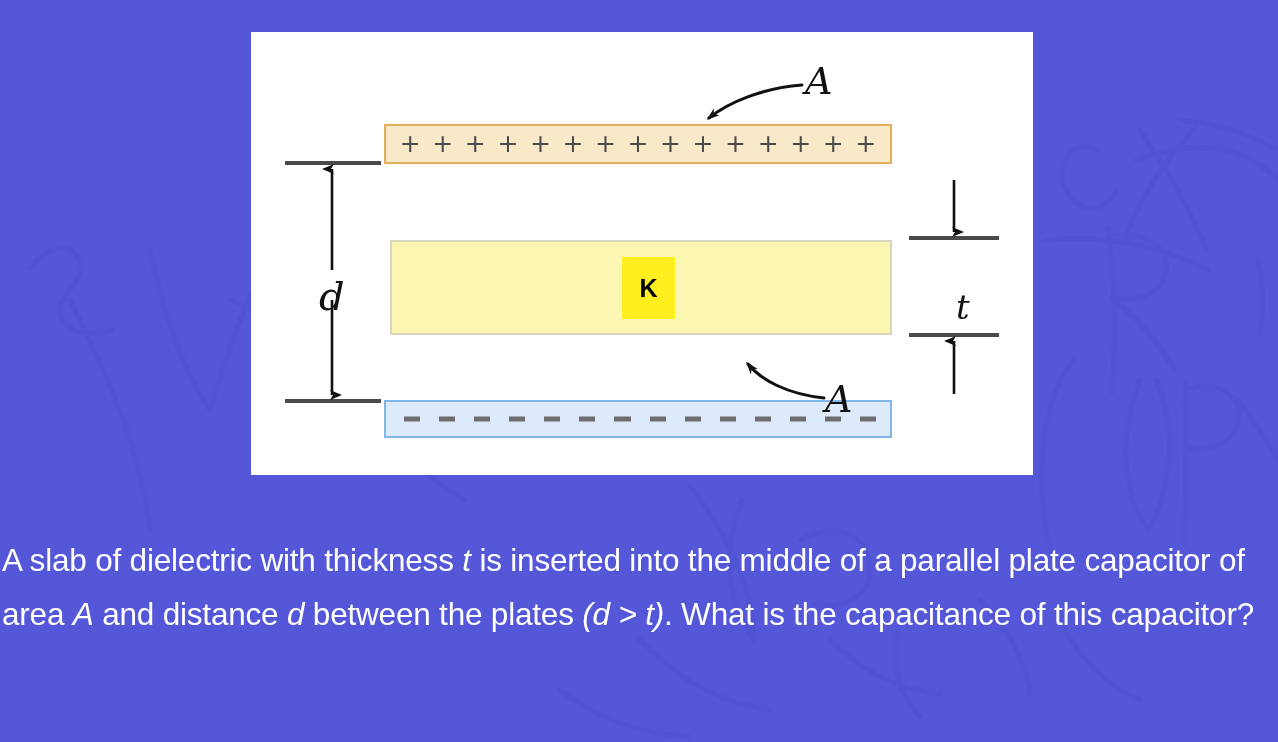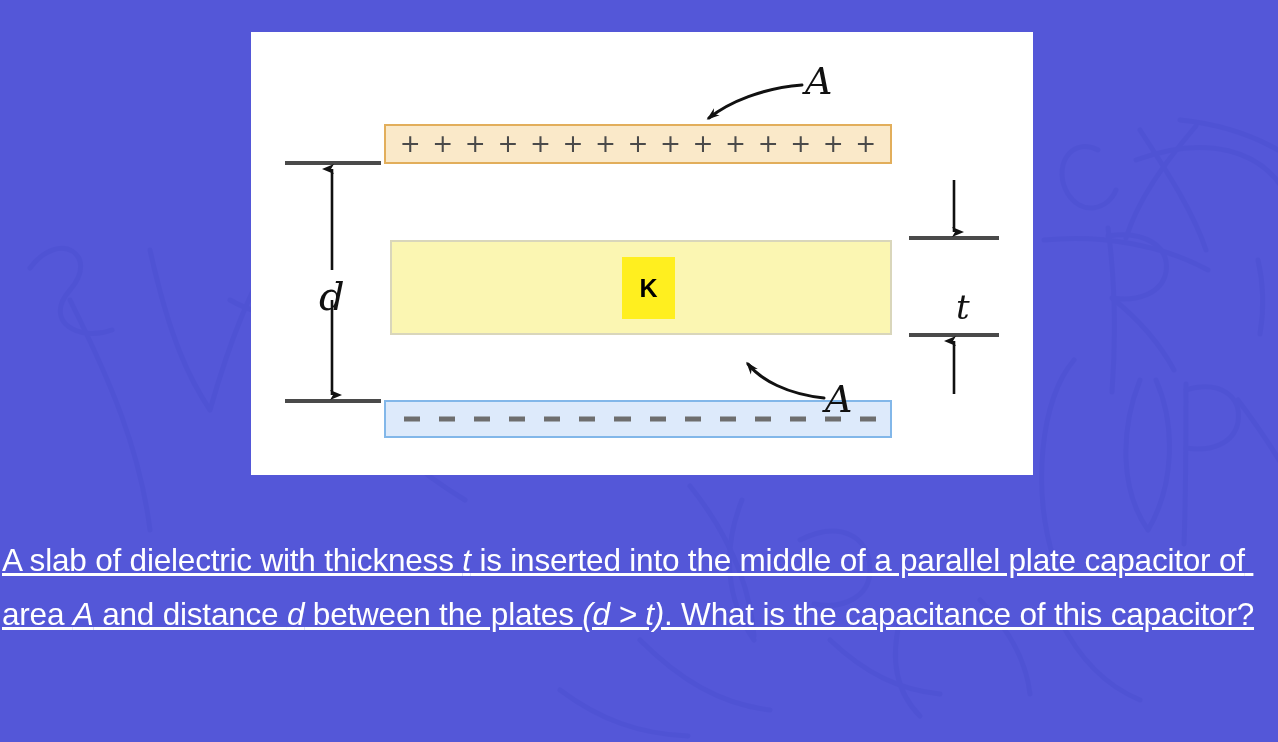--- a/index.html
+++ b/index.html
@@ -151,21 +151,20 @@
     left: 2px;
     top: 533px;
     width: 1274px;
     color: #ffffff;
     font-family: "Liberation Sans", sans-serif;
     font-size: 31.5px;
     font-weight: 500;
     line-height: 54px;
     letter-spacing: -0.2px;
     white-space: pre-wrap;
-    text-decoration: underline;
   }
   #caption i { font-style: italic; }
 </style>
 </head>
 <body>
 
 <div id="slide">
 
   <svg id="bg-scribbles" viewBox="0 0 1278 742" xmlns="http://www.w3.org/2000/svg" aria-hidden="true">
     <g fill="none" stroke="#3b3fc0" stroke-width="5" stroke-linecap="round" stroke-linejoin="round" opacity="0.55">

